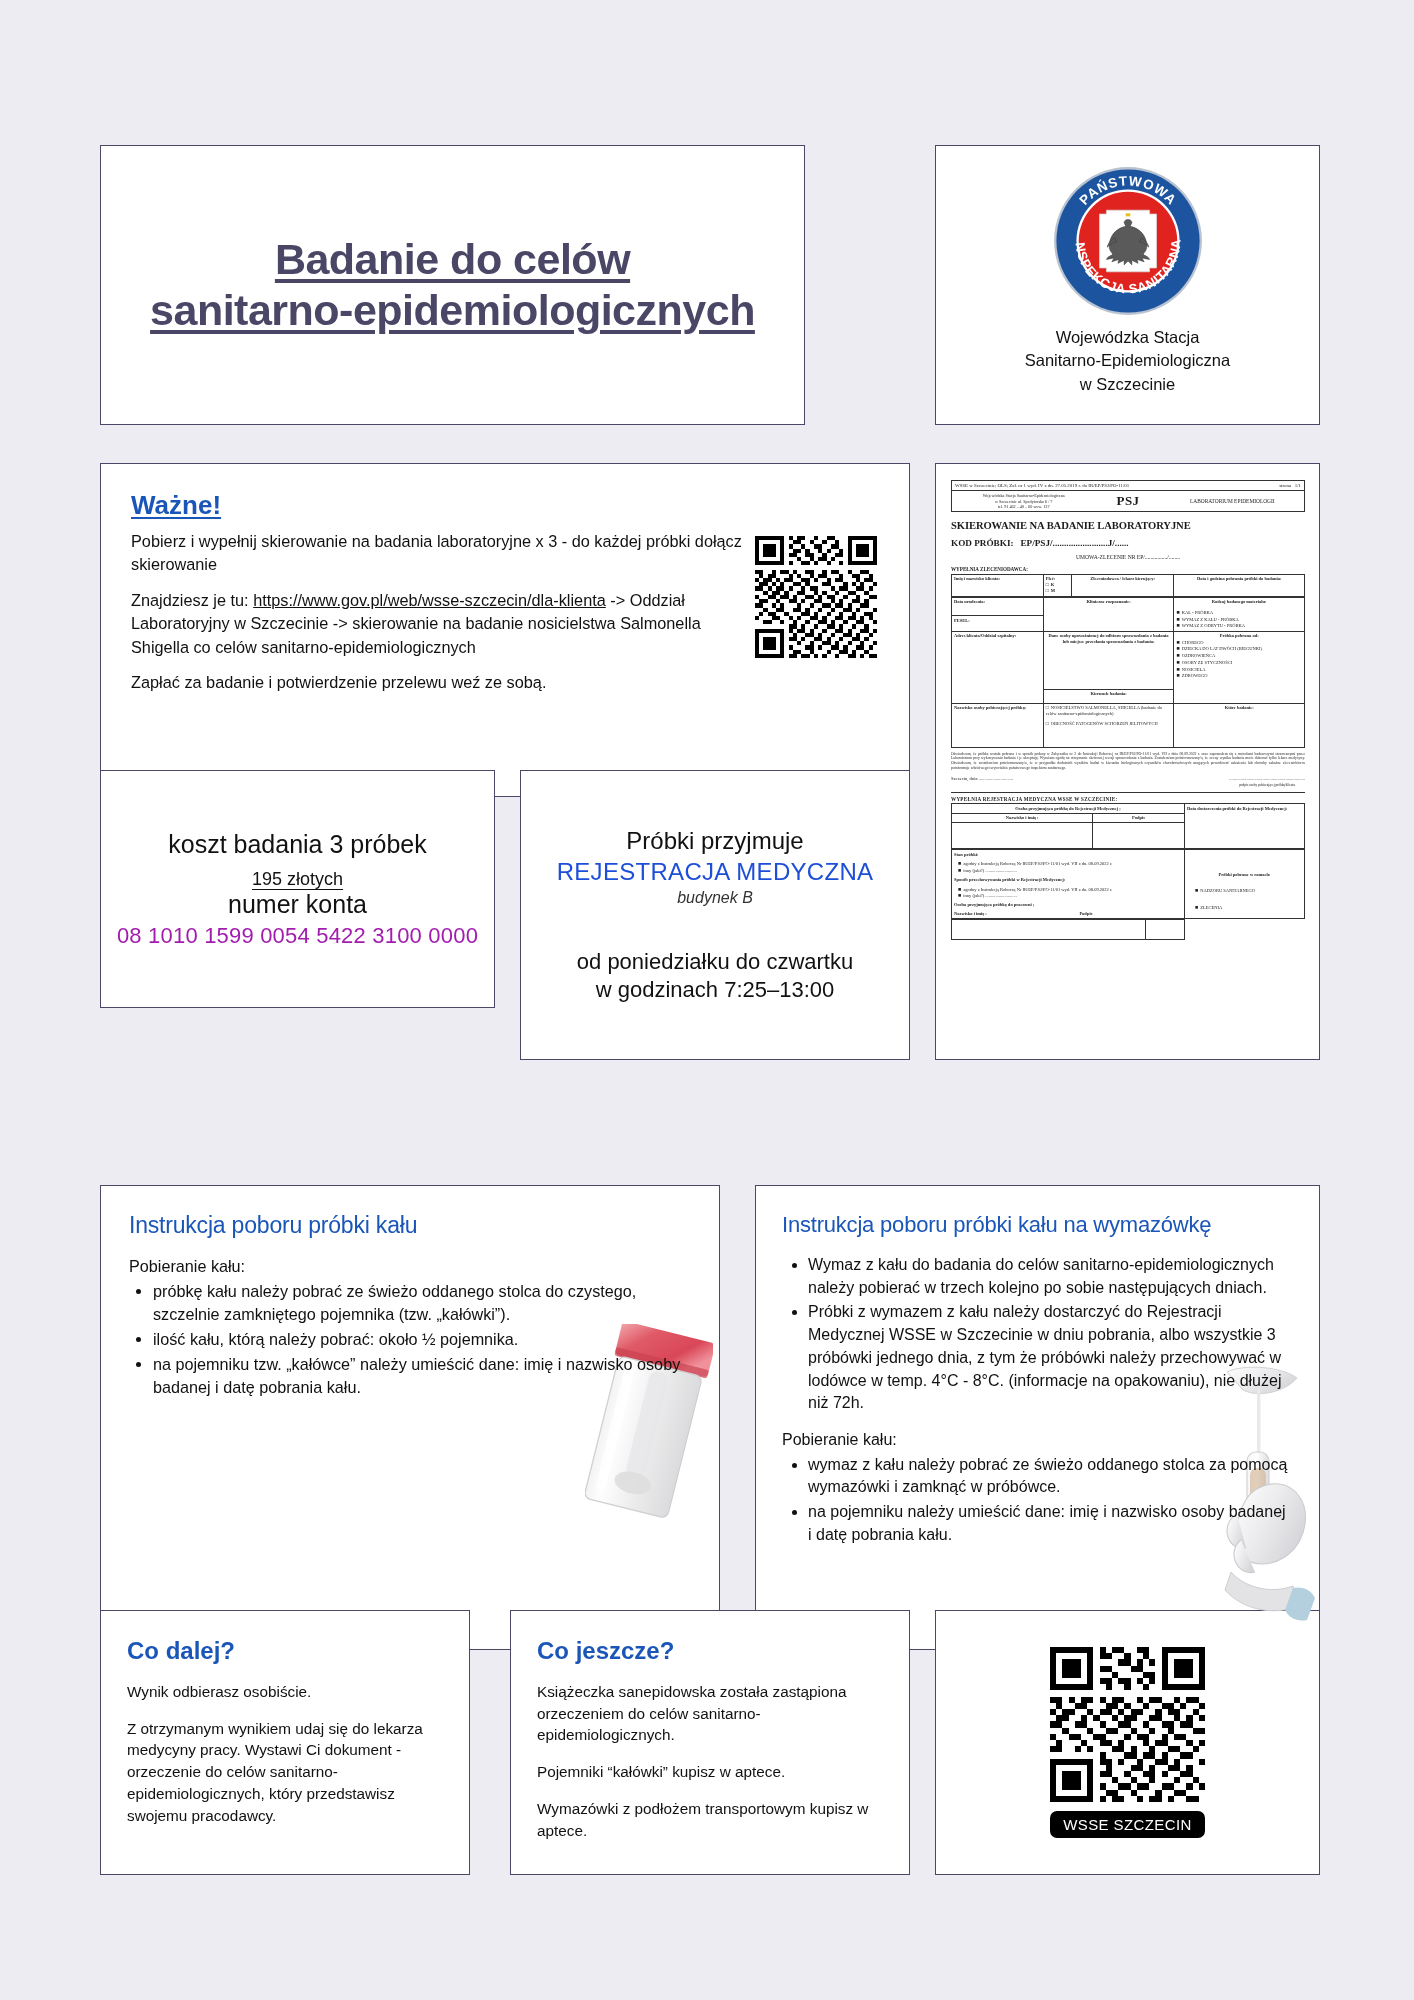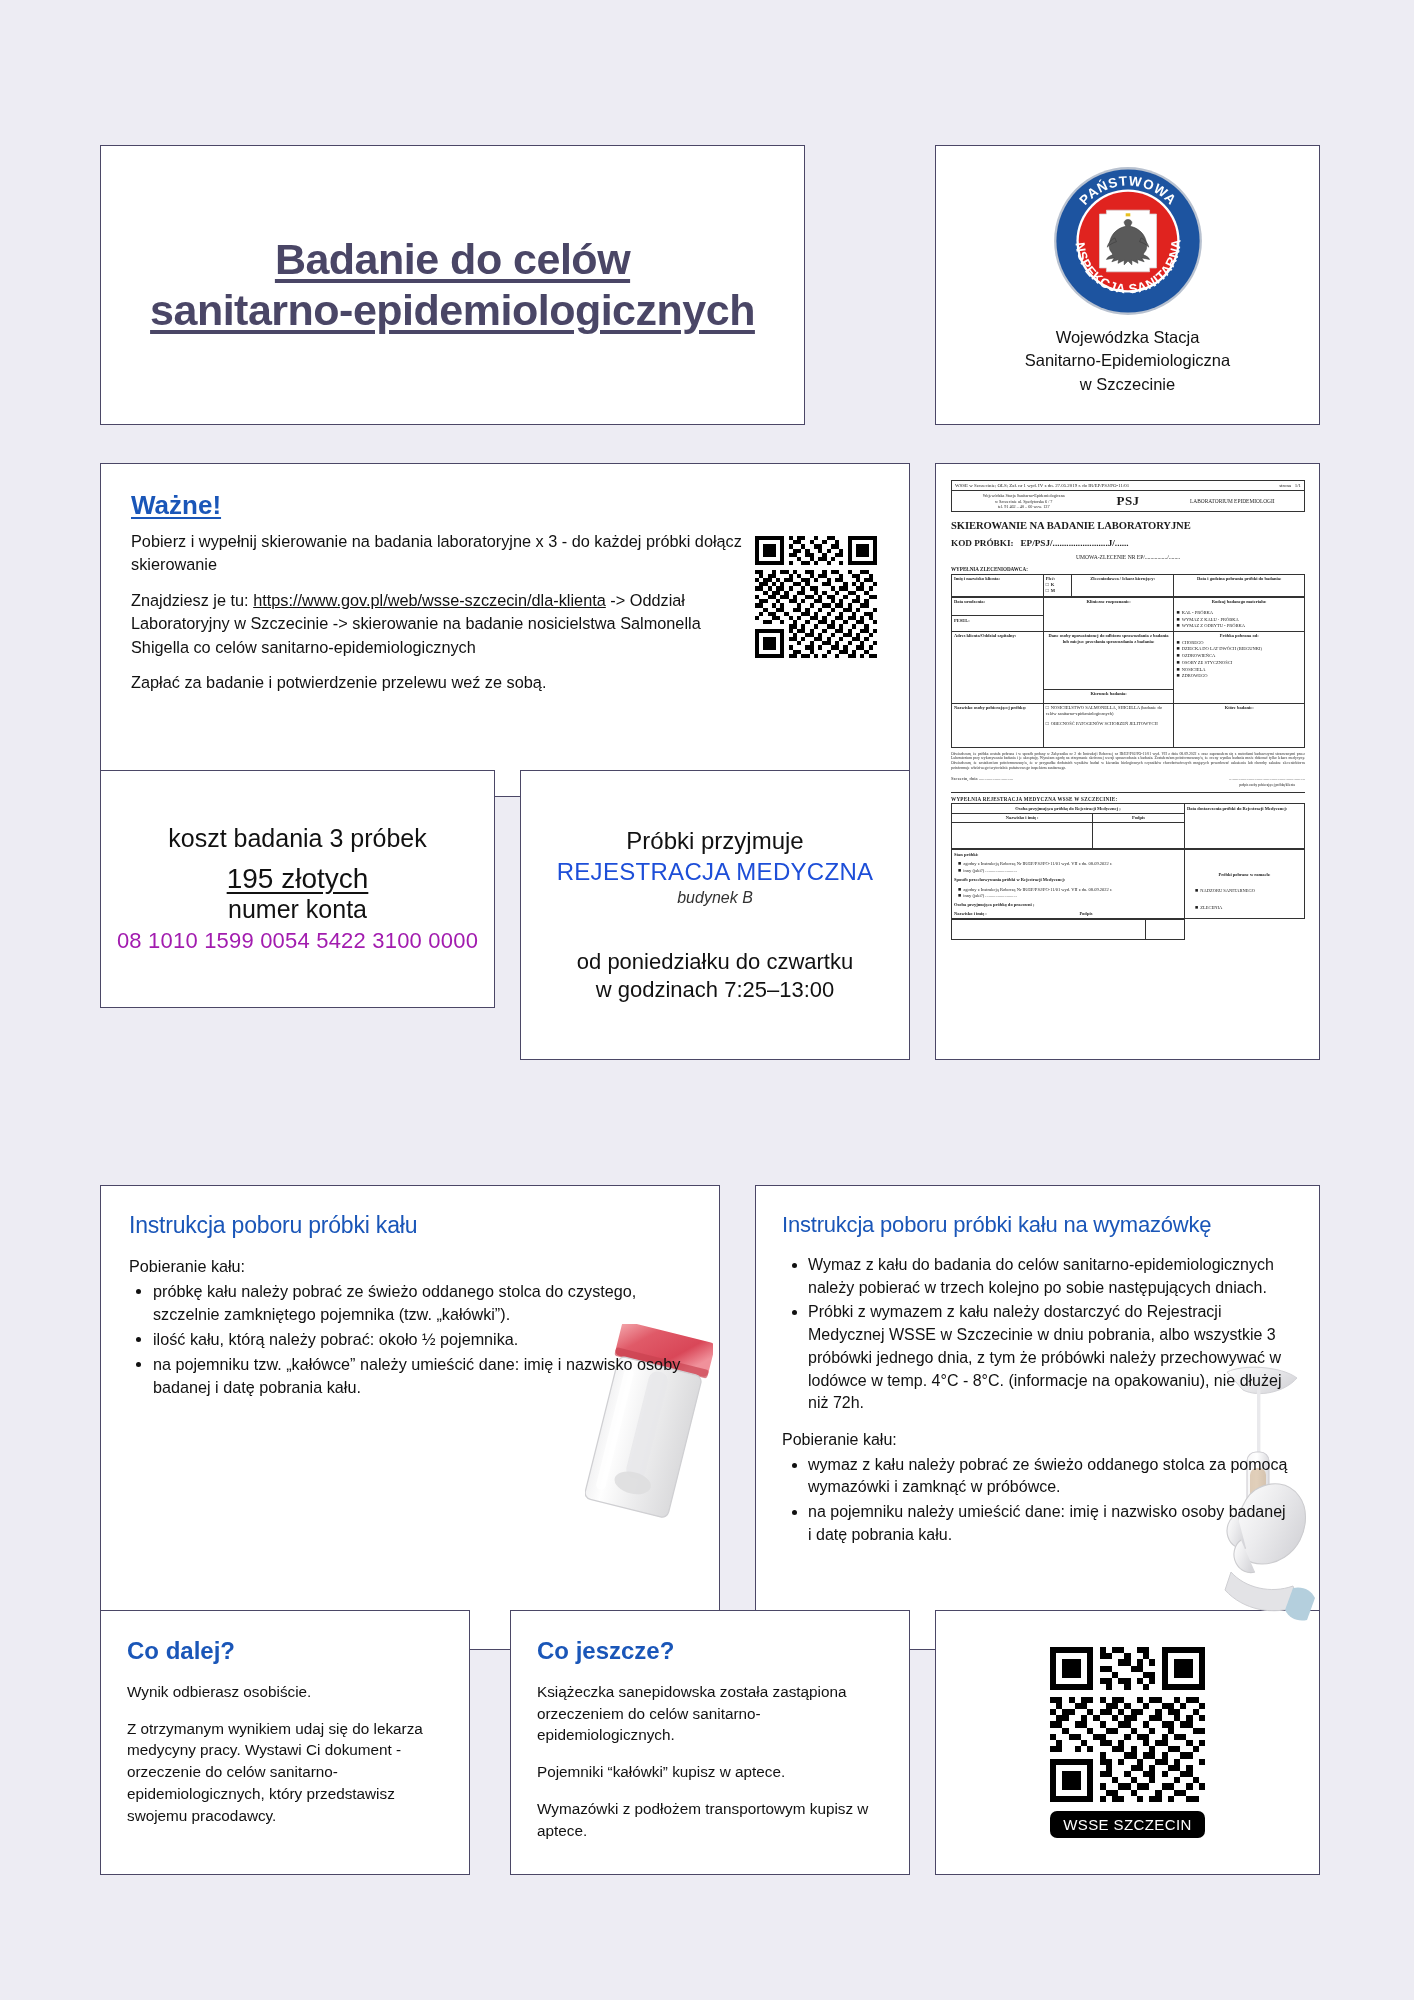--- a/index.html
+++ b/index.html
@@ -56,21 +56,21 @@
     margin-bottom: 9px;
   }
   .wazne-p { font-size: 16.3px; line-height: 1.44; color: #111; margin-bottom: 12px; max-width: 620px; }
   .wazne-p .lnk { text-decoration: underline; }
   #wazne-qr { position: absolute; right: 32px; top: 72px; }
 
   
   #cost-card { left: 100px; top: 770px; width: 395px; height: 238px;
                display: flex; flex-direction: column; align-items: center; justify-content: center; }
   #cost-line1 { font-size: 25px; color: #111; margin-bottom: 10px; }
-  #cost-amount { font-size: 28px; color: #111; text-decoration: underline;
+  #cost-amount { font-size: 18px; color: #111; text-decoration: underline;
                  text-underline-offset: 4px; }
   #cost-account-label { font-size: 25px; color: #111; margin-bottom: 4px; }
   #cost-account-number { font-size: 22px; color: #a21caf; letter-spacing: 0.2px; }
 
   
   #reception-card { left: 520px; top: 770px; width: 390px; height: 290px;
                     display: flex; flex-direction: column; align-items: center; justify-content: center; }
   #rec-line1 { font-size: 24px; color: #111; margin-bottom: 3px; }
   #rec-line2 { font-size: 24px; color: #1d4ed8; letter-spacing: 0.3px; margin-bottom: 3px; }
   #rec-line3 { font-size: 16px; color: #333; margin-bottom: 42px; font-style: italic; }

